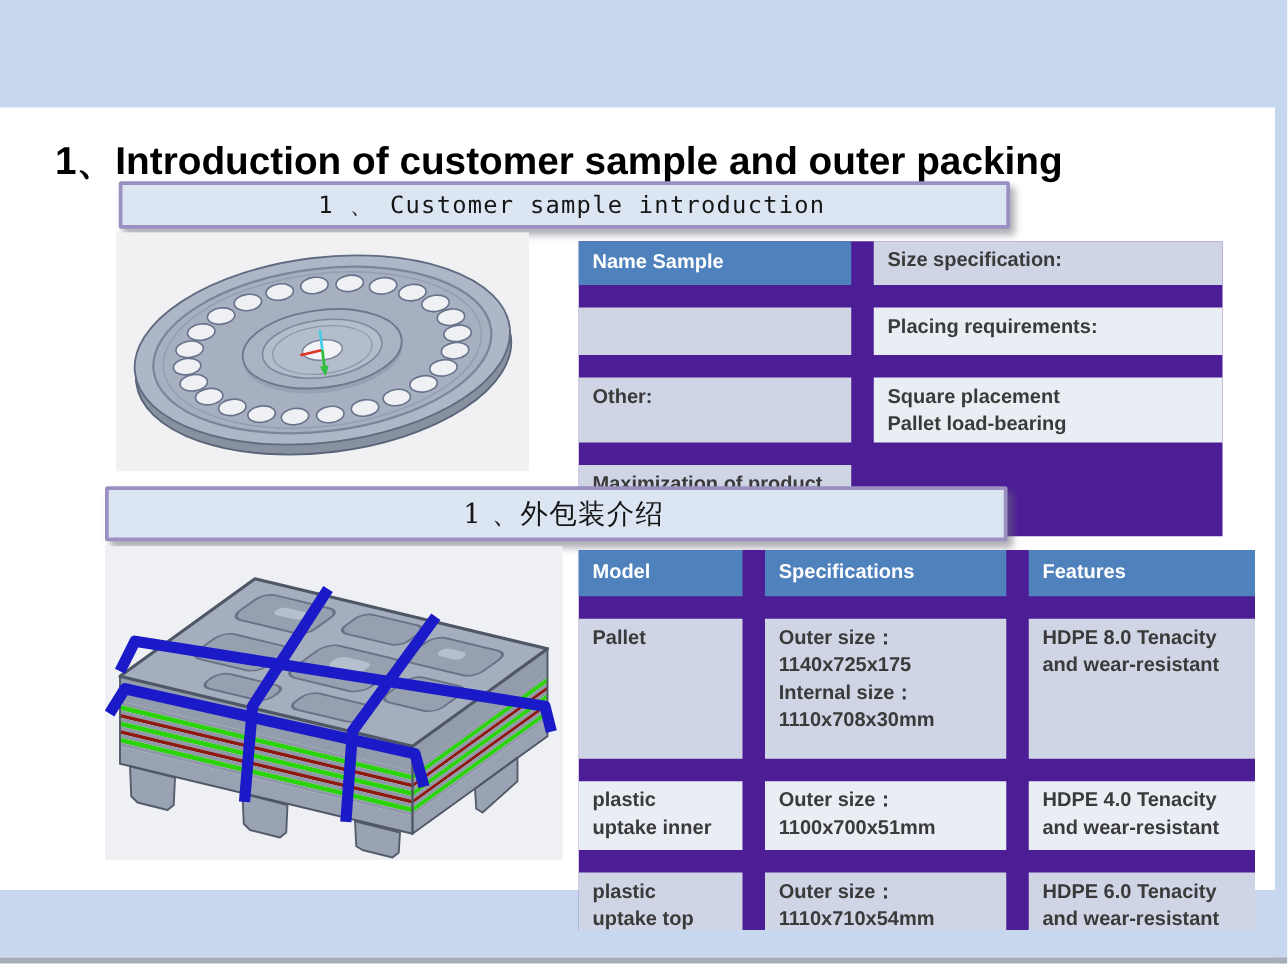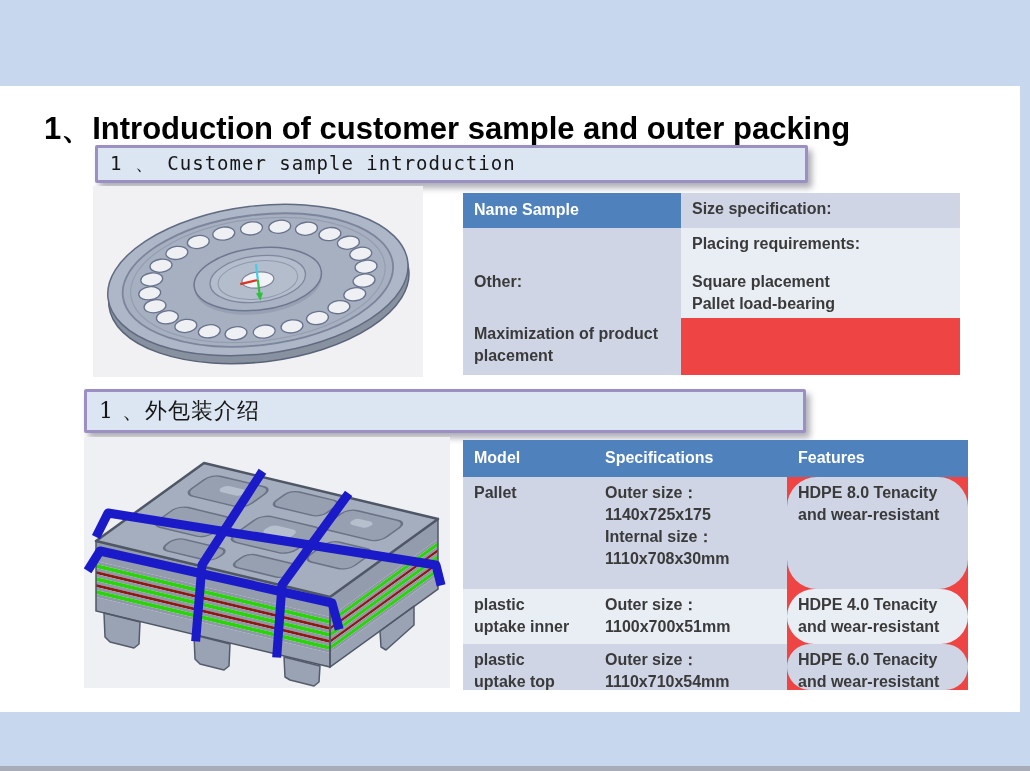--- a/index.html
+++ b/index.html
@@ -8,45 +8,45 @@
   .band-top{position:absolute;left:0;top:0;width:1030px;height:86px;background:#c6d7ee;}
   .band-right{position:absolute;right:0;top:0;width:10px;height:771px;background:#c6d7ee;}
   .band-bottom{position:absolute;left:0;top:712px;width:1030px;height:54px;background:#c6d7ee;}
   .bottom-line{position:absolute;left:0;top:766px;width:1030px;height:5px;background:#a7acb8;}
 
   .page-title{position:absolute;left:28px;top:92px;margin:16px;font-size:31px;font-weight:bold;
               color:#000;letter-spacing:0;white-space:nowrap;}
 
   .section-box{position:absolute;display:flex;align-items:center;background:#dce6f3;
                border:3px solid #9b90c1;border-radius:2px;
-               box-shadow:4px 5px 6px rgba(108,108,122,0.55);box-sizing:border-box;}
+               box-shadow:4px 5px 6px rgba(108,108,122,0.55);box-sizing:border-box;justify-content:center;}
   .box1{left:95px;top:145px;width:713px;height:38px;}
   .box1 .box-text{font-family:"DejaVu Sans Mono",monospace;font-size:19px;color:#161616;
                   padding-left:12px;letter-spacing:1px;}
   .box2{left:84px;top:389px;width:722px;height:44px;}
   .box2 .box-text{font-family:"DejaVu Serif",serif;font-size:22px;color:#161616;
                   padding-left:12px;letter-spacing:1px;}
 
   .figure{position:absolute;margin:0;padding:0;}
   .fig-disc{left:93px;top:186px;width:330px;height:191px;background:#f1f1f4;}
   .fig-pallet{left:84px;top:437px;width:366px;height:251px;background:#eff0f3;}
   .figure svg{display:block;width:100%;height:100%;}
 
-  .datatable{position:absolute;display:grid;gap:0;background:#ef4444;}
+  .datatable{position:absolute;display:grid;gap:18px;background:#4c1d95;}
   .table1{left:463px;top:193px;grid-template-columns:218px 279px;
           grid-template-rows:35px 38px 52px 57px;}
   .table2{left:463px;top:440px;grid-template-columns:131px 193px 181px;
           grid-template-rows:37px 112px 55px 46px;}
   .cell{box-sizing:border-box;padding:5px 11px;font-size:16px;color:#3a3a3a;
         line-height:1.38;white-space:pre-line;overflow:hidden;font-weight:bold;}
   .th{background:#4f81bd;color:#ffffff;font-weight:bold;display:flex;align-items:center;
       white-space:nowrap;}
   .row-dark{background:#cfd5e5;}
   .row-light{background:#e9edf4;}
-  .just{text-align:justify;border-radius:30px;}
+  .just{text-align:justify;}
 </style>
 </head>
 <body>
 
 <div class="slide">
   <div class="band-top"></div>
   <div class="band-right"></div>
   <div class="band-bottom"></div>
   <div class="bottom-line"></div>
 

